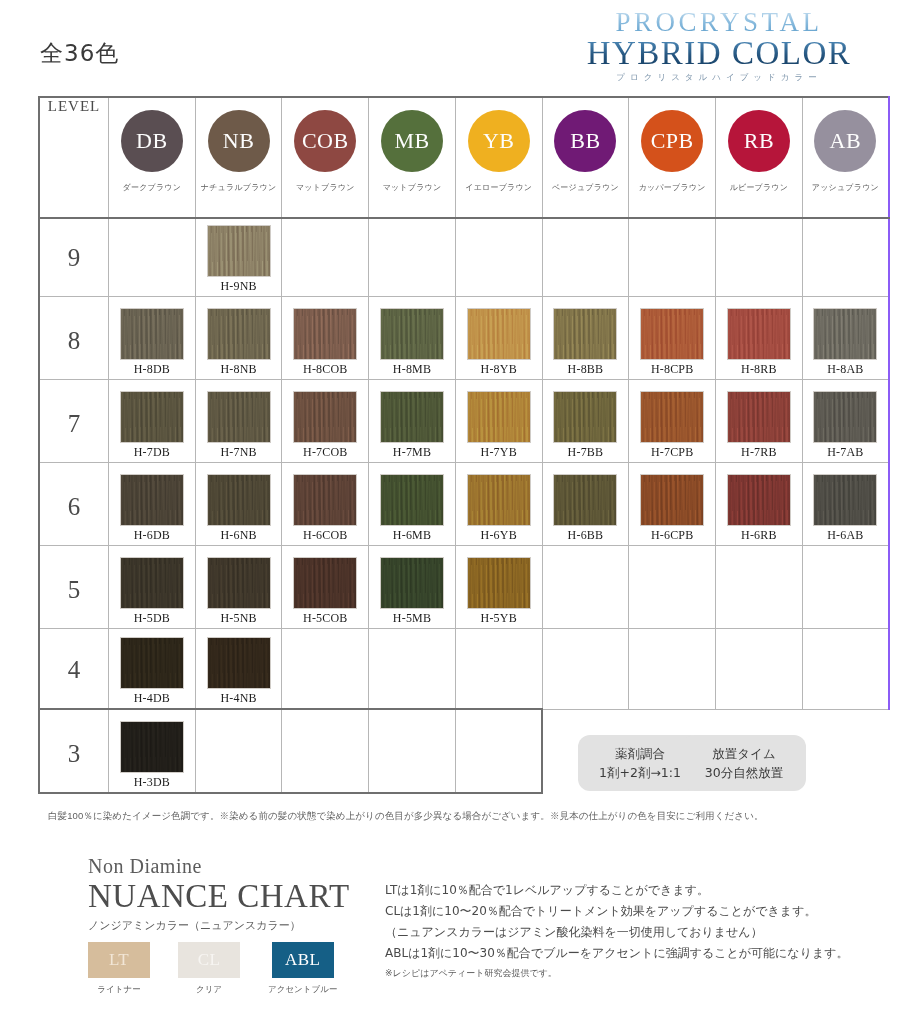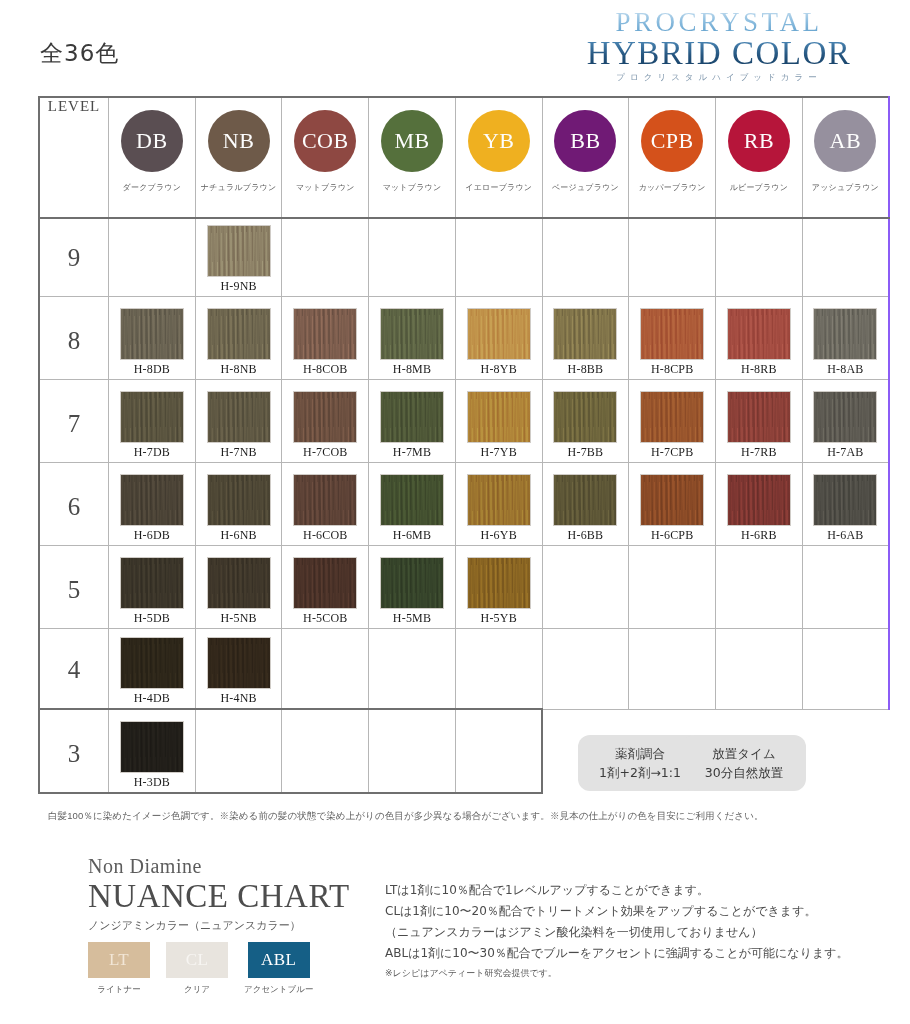--- a/index.html
+++ b/index.html
@@ -129,21 +129,21 @@
   }
   #nuance .nc{
     font-family:"Liberation Serif",serif;font-size:33px;color:#4d4d4d;
     letter-spacing:.5px;line-height:1.15;
   }
   #nuance .nkana{
     font-family:"DejaVu Sans",sans-serif;font-size:11px;color:#5c5c5c;
     margin-top:2px;
   }
 
-  #nuance-swatches{position:absolute;left:88px;top:942px;display:flex;gap:16px;}
+  #nuance-swatches{position:absolute;left:88px;top:942px;display:flex;gap:28px;}
   .nsw{display:flex;flex-direction:column;align-items:center;}
   .nsw .box{
     width:62px;height:36px;display:flex;align-items:center;justify-content:center;
     font-family:"Liberation Serif",serif;font-size:17px;letter-spacing:.5px;
   }
   .nsw .cap{
     font-family:"DejaVu Sans",sans-serif;font-size:8.5px;color:#5a5a5a;margin-top:6px;
   }
 
   #notes{

